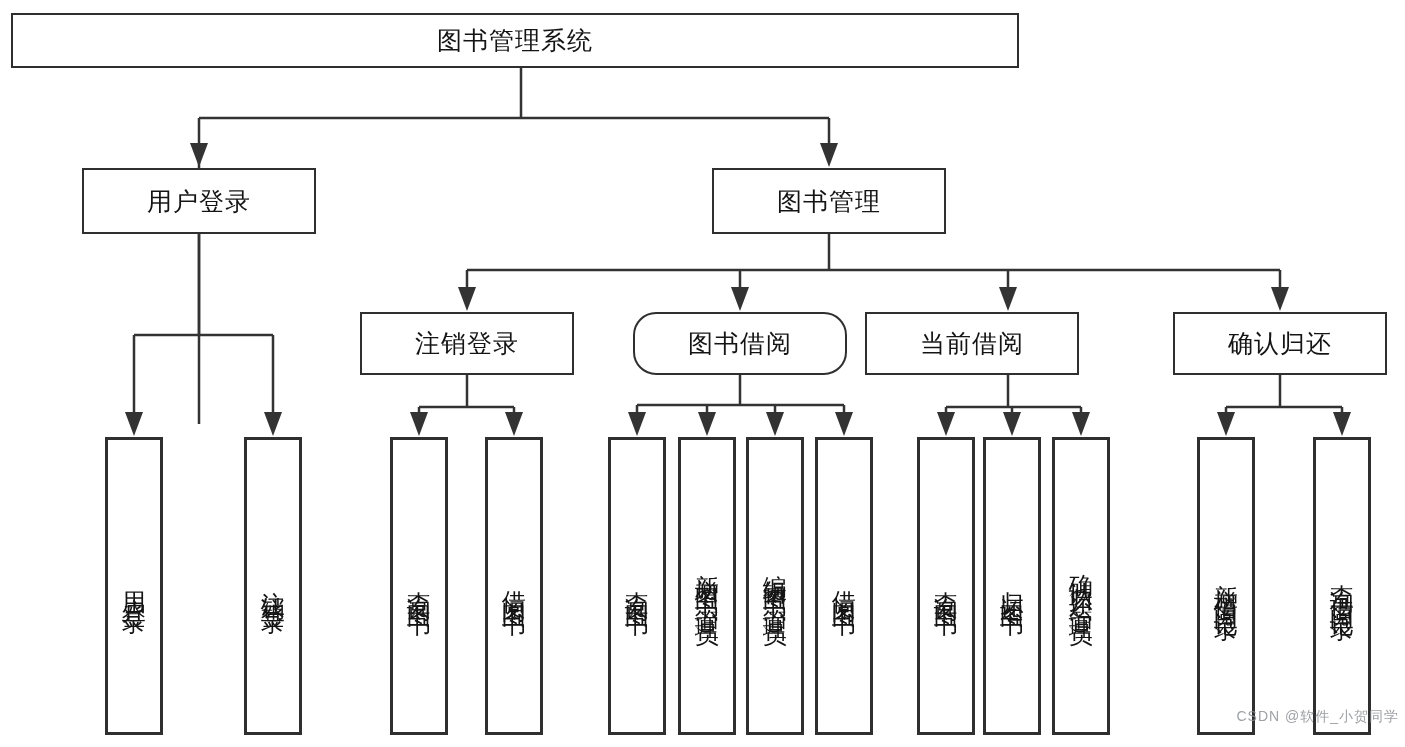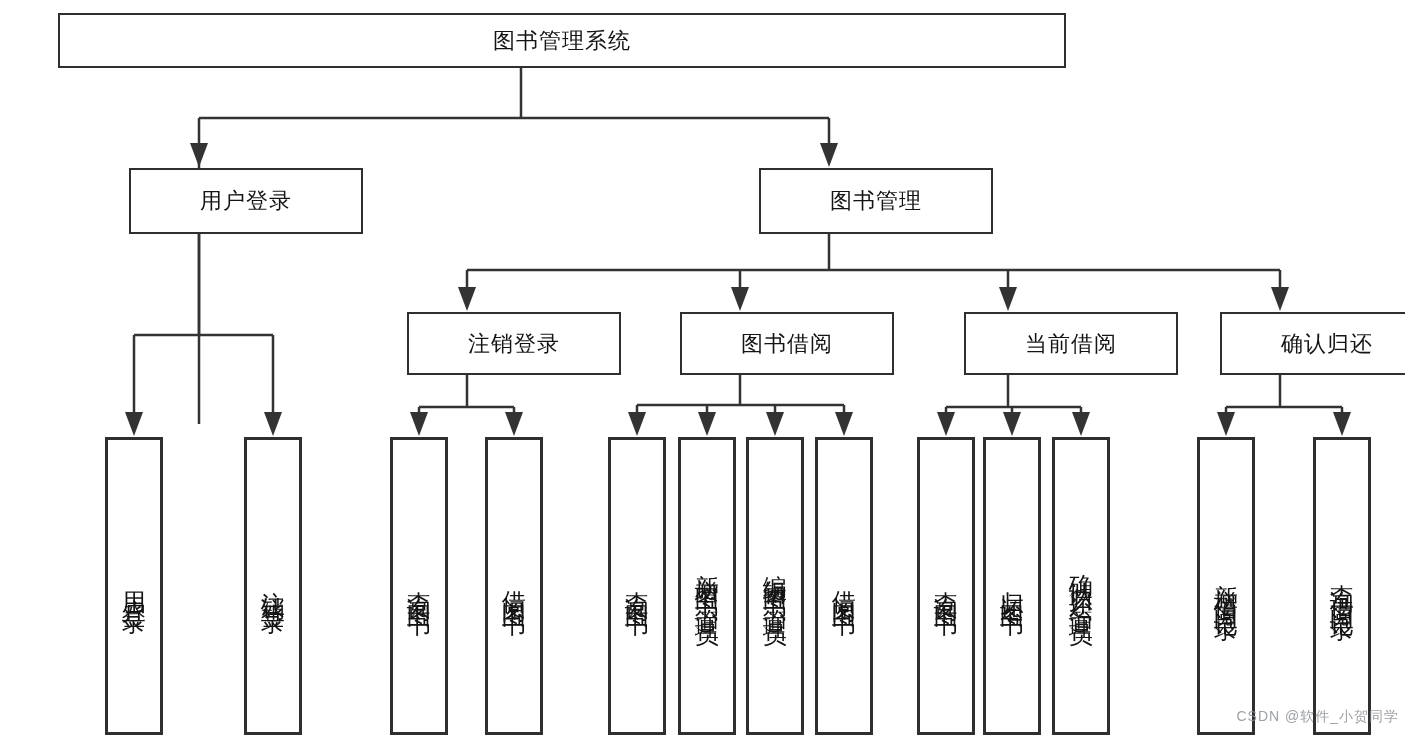--- a/index.html
+++ b/index.html
@@ -38,24 +38,23 @@
     box-sizing: border-box;
     background: #ffffff;
     border: 2px solid #2f2f2f;
     display: flex;
     align-items: center;
     justify-content: center;
     color: #141414;
     z-index: 1;
   }
   .node.h-label {
-    font-size: 22px;
+    font-size: 25px;
     letter-spacing: 1px;
     white-space: nowrap;
-    margin-left: 47px;
   }
   .node.leaf {
     border-width: 3px;
     writing-mode: vertical-lr;
     text-orientation: upright;
     font-size: 24px;
     line-height: 1.15;
     letter-spacing: 7px;
     text-align: center;
   }
@@ -124,22 +123,22 @@
       <path class="arrowhead" d="M1333 412 L1351 412 L1342 436 Z"></path>
     </g>
   </svg>
 
   <div class="node h-label" style="left:11px; top:13px; width:1008px; height:55px;">图书管理系统</div>
 
   <div class="node h-label" style="left:82px; top:168px; width:234px; height:66px;">用户登录</div>
   <div class="node h-label" style="left:712px; top:168px; width:234px; height:66px;">图书管理</div>
 
   <div class="node h-label" style="left:360px; top:312px; width:214px; height:63px;">注销登录</div>
-  <div class="node h-label" style="left:633px; top:312px; width:214px; height:63px;">图书借阅</div>
-  <div class="node h-label" style="left:917px; top:312px; width:214px; height:63px;">当前借阅</div>
+  <div class="node h-label" style="left:633px; top:312px; width:214px; height:63px;border-radius:23px;">图书借阅</div>
+  <div class="node h-label" style="left:865px; top:312px; width:214px; height:63px;">当前借阅</div>
   <div class="node h-label" style="left:1173px; top:312px; width:214px; height:63px;">确认归还</div>
 
   <div class="node leaf" style="left:105px; top:437px; width:58px; height:298px;">用户登录</div>
   <div class="node leaf" style="left:244px; top:437px; width:58px; height:298px;">注销登录</div>
 
   <div class="node leaf" style="left:390px; top:437px; width:58px; height:298px;">查询图书</div>
   <div class="node leaf" style="left:485px; top:437px; width:58px; height:298px;">借阅图书</div>
 
   <div class="node leaf" style="left:608px; top:437px; width:58px; height:298px;">查询图书</div>
   <div class="node leaf" style="left:678px; top:437px; width:58px; height:298px;">新增图书（管理员）</div>

